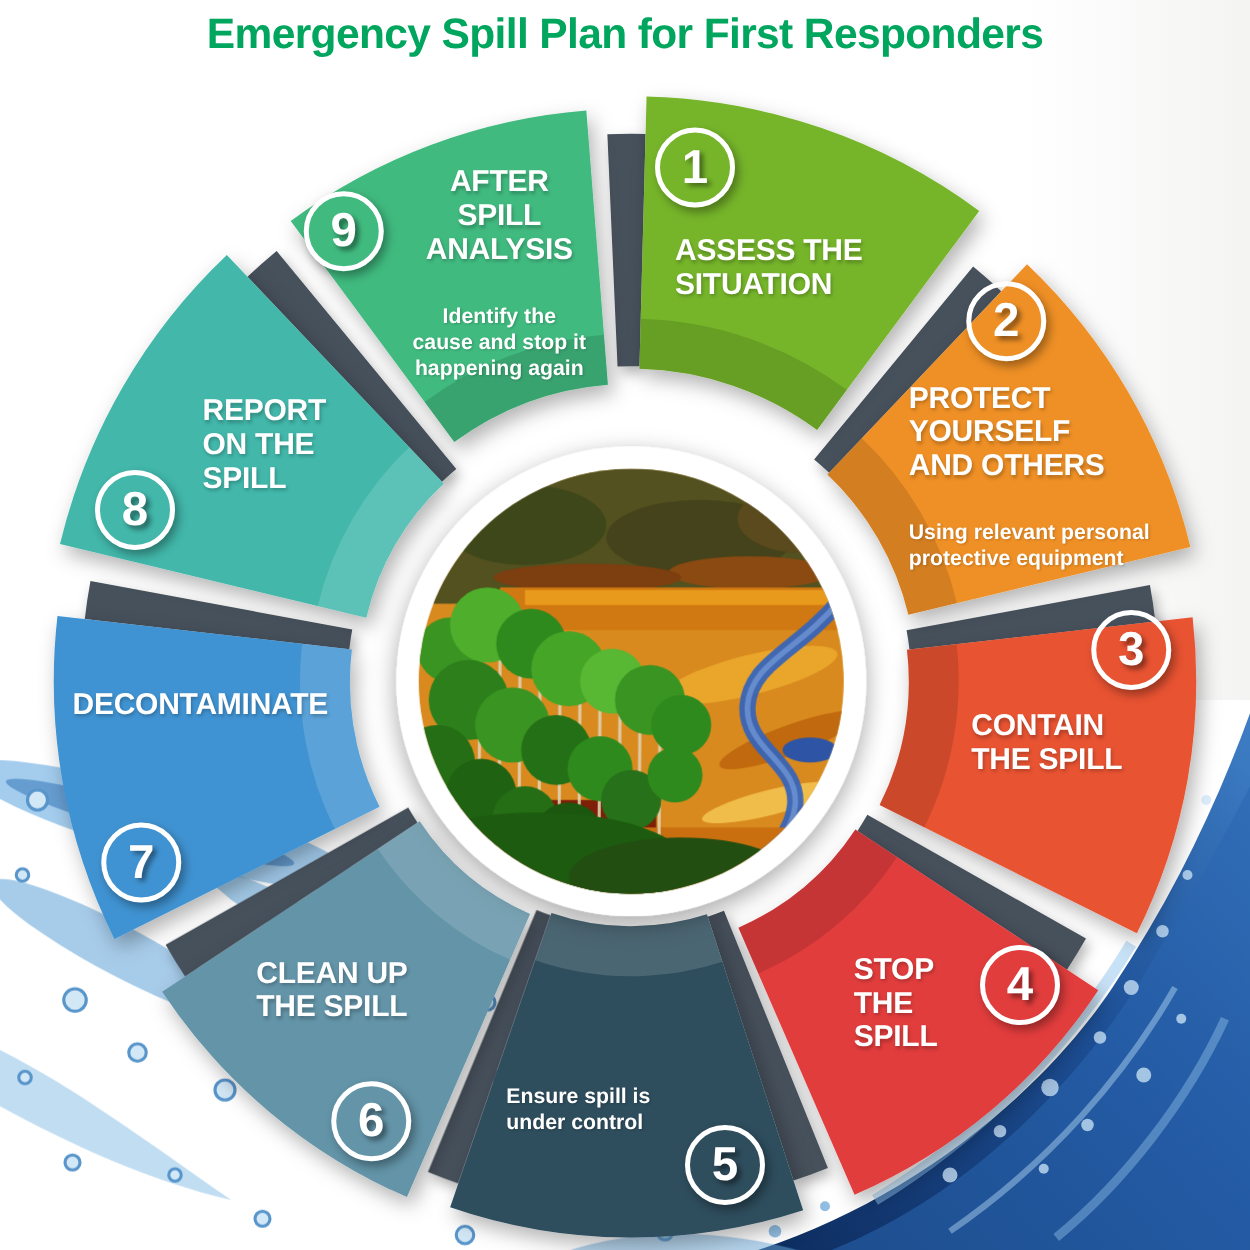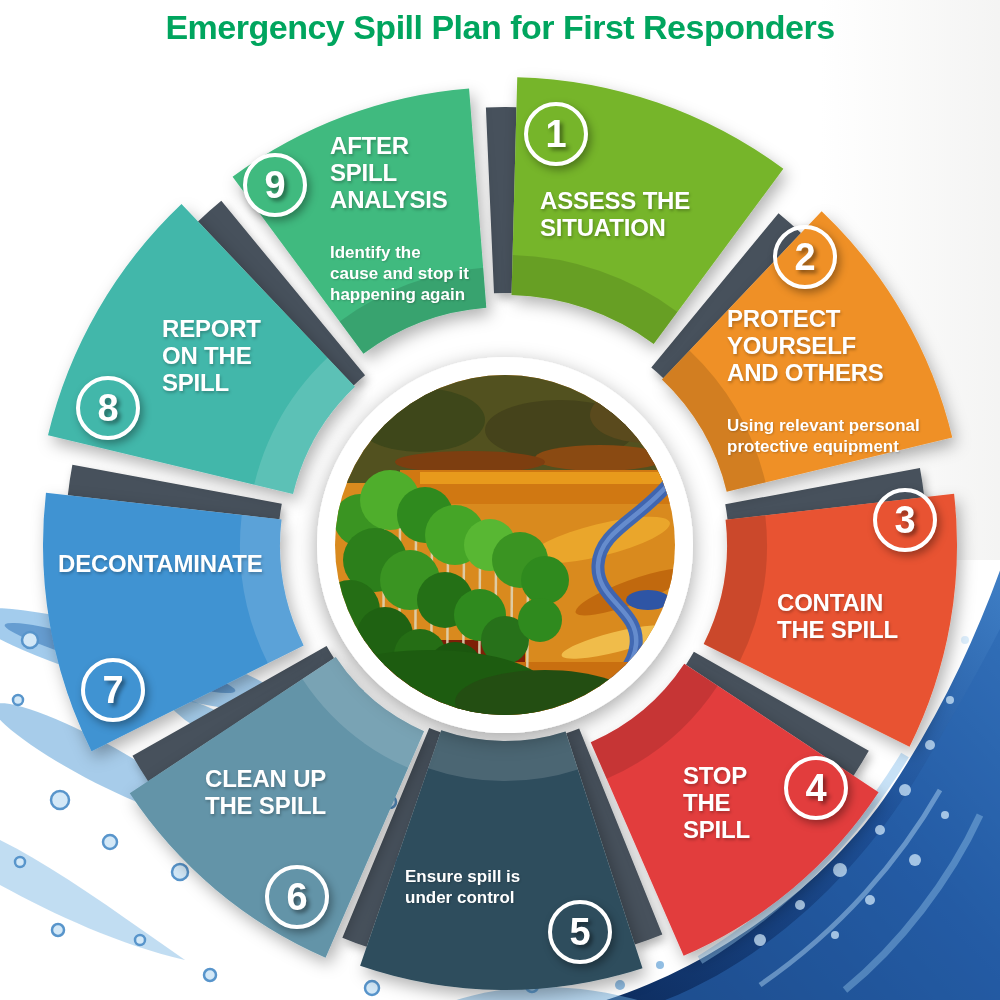--- a/index.html
+++ b/index.html
@@ -229,21 +229,21 @@
 YOURSELF
 AND OTHERS</div>
     <div class="seg-sub">Using relevant personal
 protective equipment</div>
   </div>
   <div class="seg-text" style="left: 540px; top: 188px;">
     <div class="seg-title">ASSESS THE
 SITUATION</div>
 
   </div>
-  <div class="seg-text" style="left: 777px; top: 568px; margin-top: 22px;">
+  <div class="seg-text" style="left: 777px; top: 568px;">
     <div class="seg-title">CONTAIN
 THE SPILL</div>
 
   </div>
   <div class="seg-text" style="left: 683px; top: 763px;">
     <div class="seg-title">STOP
 THE
 SPILL</div>
 
   </div>
@@ -258,21 +258,21 @@
   </div>
   <div class="seg-text" style="left: 58px; top: 551px;">
     <div class="seg-title">DECONTAMINATE</div>
   </div>
   <div class="seg-text" style="left: 162px; top: 316px;">
     <div class="seg-title">REPORT
 ON THE
 SPILL</div>
 
   </div>
-  <div class="seg-text" style="left: 330px; top: 133px;">
+  <div class="seg-text" style="left: 330px; top: 133px; text-align: center;">
     <div class="seg-title">AFTER
 SPILL
 ANALYSIS</div>
     <div class="seg-sub">Identify the
 cause and stop it
 happening again</div>
   </div>
 
 </div>
 

